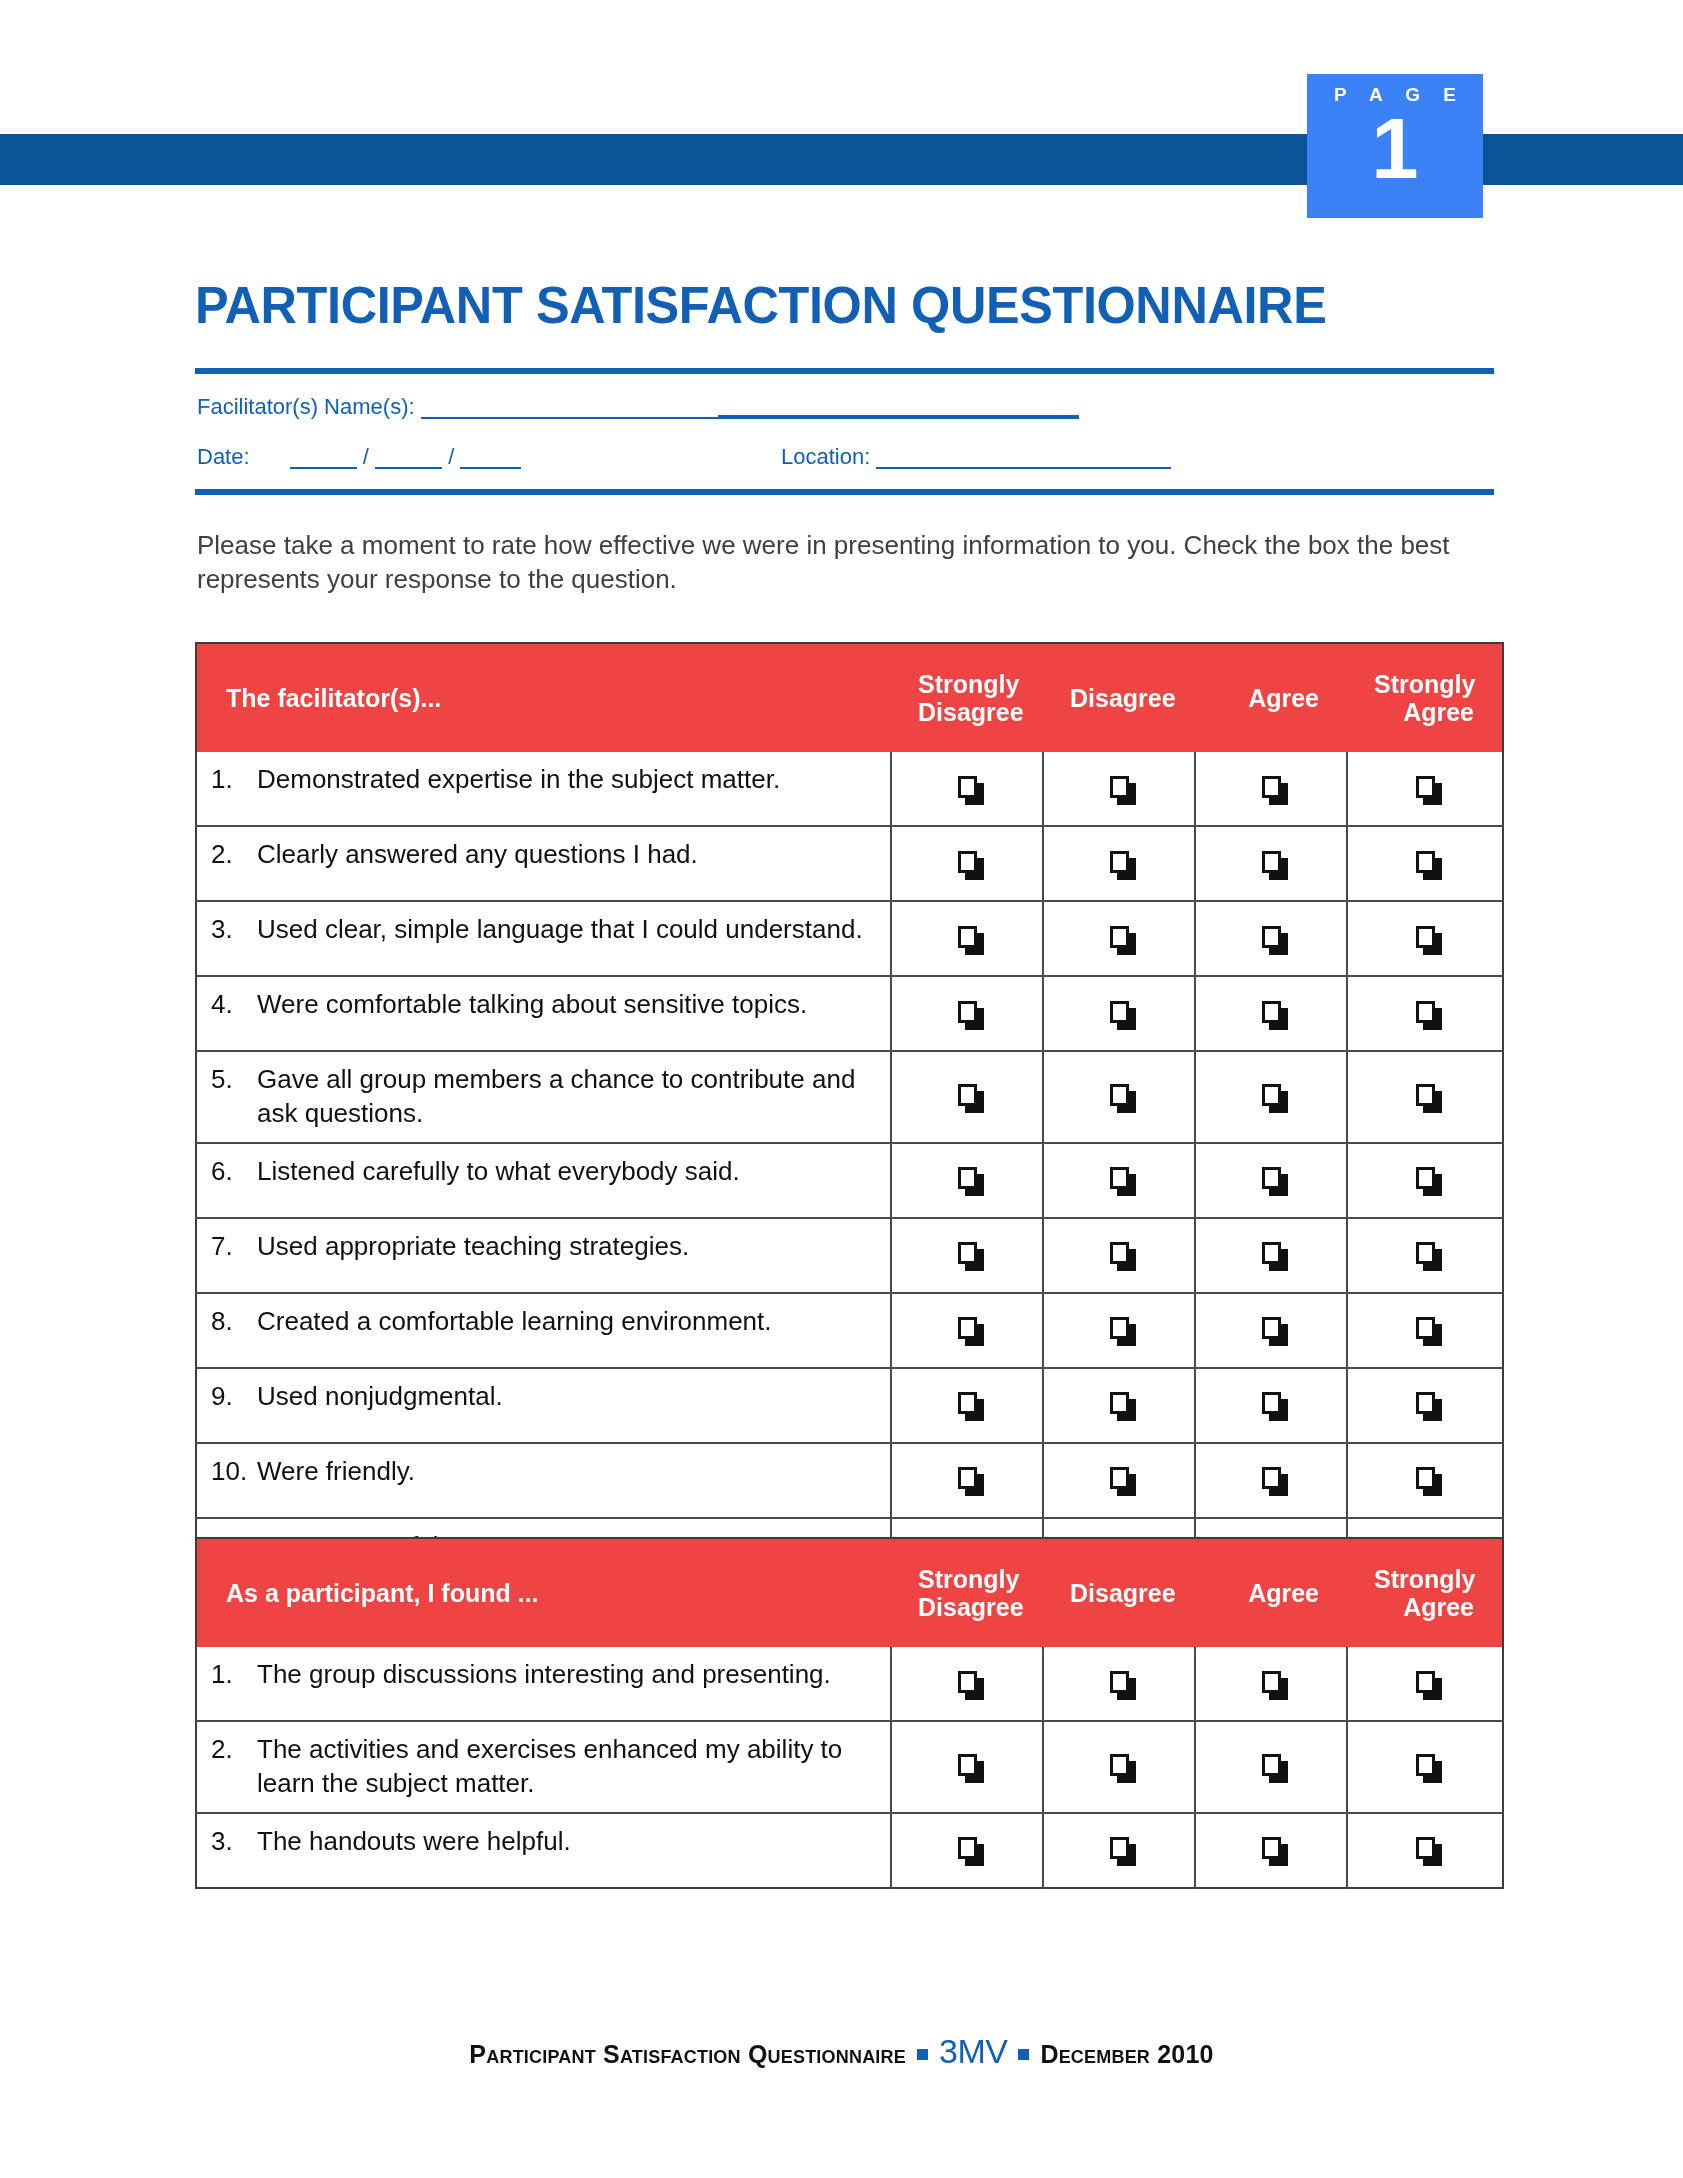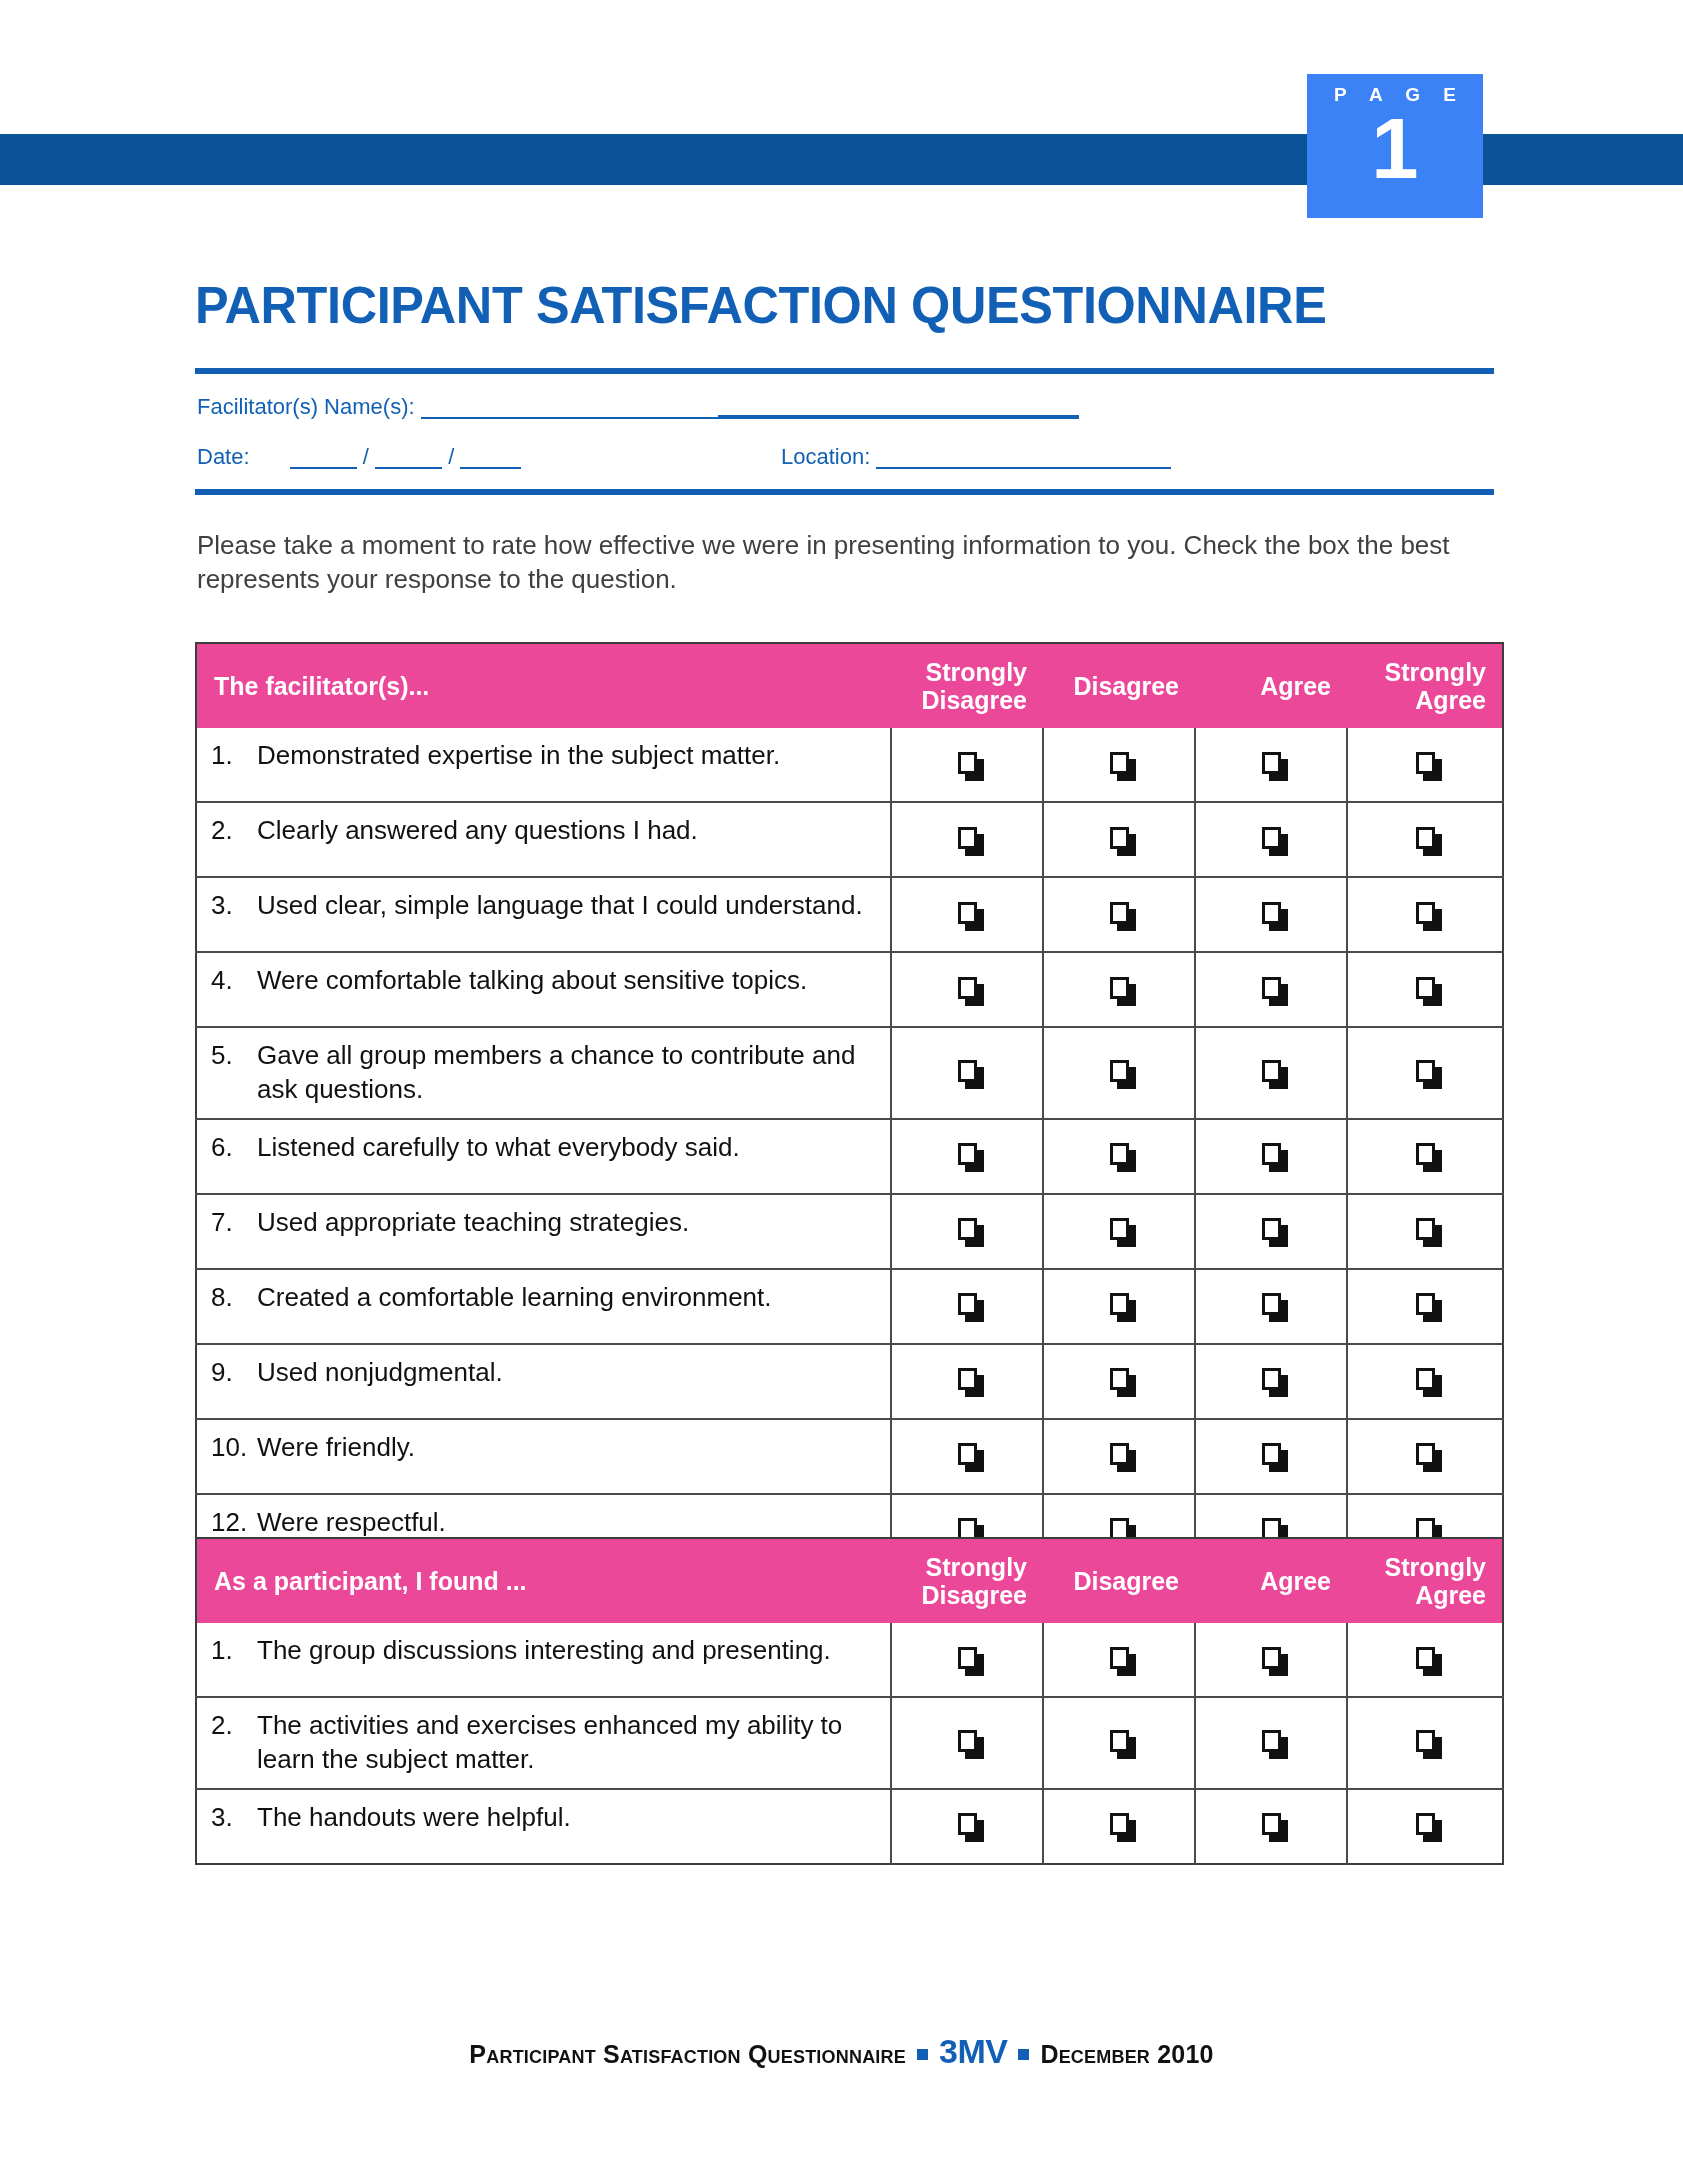--- a/index.html
+++ b/index.html
@@ -148,25 +148,25 @@
   .q-table.table-one { top: 642px; }
   .q-table.table-two { top: 1537px; }
 
   .q-table col.c-text { width: 695px; }
   .q-table col.c-sd   { width: 152px; }
   .q-table col.c-d    { width: 152px; }
   .q-table col.c-a    { width: 152px; }
   .q-table col.c-sa   { width: 156px; }
 
   .q-table thead th {
-    background: #ec4899;
+    background: #ef4444;
     color: #ffffff;
     font-size: 25px;
     font-weight: bold;
-    padding: 4px;
+    padding: 16px;
     border: none;
     vertical-align: middle;
     font-family: "Liberation Sans", sans-serif;
   }
   .th-inner {
     padding: 10px 12px;
     line-height: 1.12;
   }
   .th-title .th-inner {
     text-align: left;
@@ -252,21 +252,21 @@
   }
   .footer-text {
     font-size: 25px;
     font-weight: bold;
     font-variant: small-caps;
     color: #111111;
     letter-spacing: 0.2px;
   }
   .footer-brand {
     font-size: 34px;
-    font-weight: bold;
+    font-weight: normal;
     color: #1260b6;
     letter-spacing: -0.5px;
   }
   .footer-sq {
     display: inline-block;
     width: 11px;
     height: 11px;
     background: #1260b6;
     margin: 0 11px;
     vertical-align: 3px;

